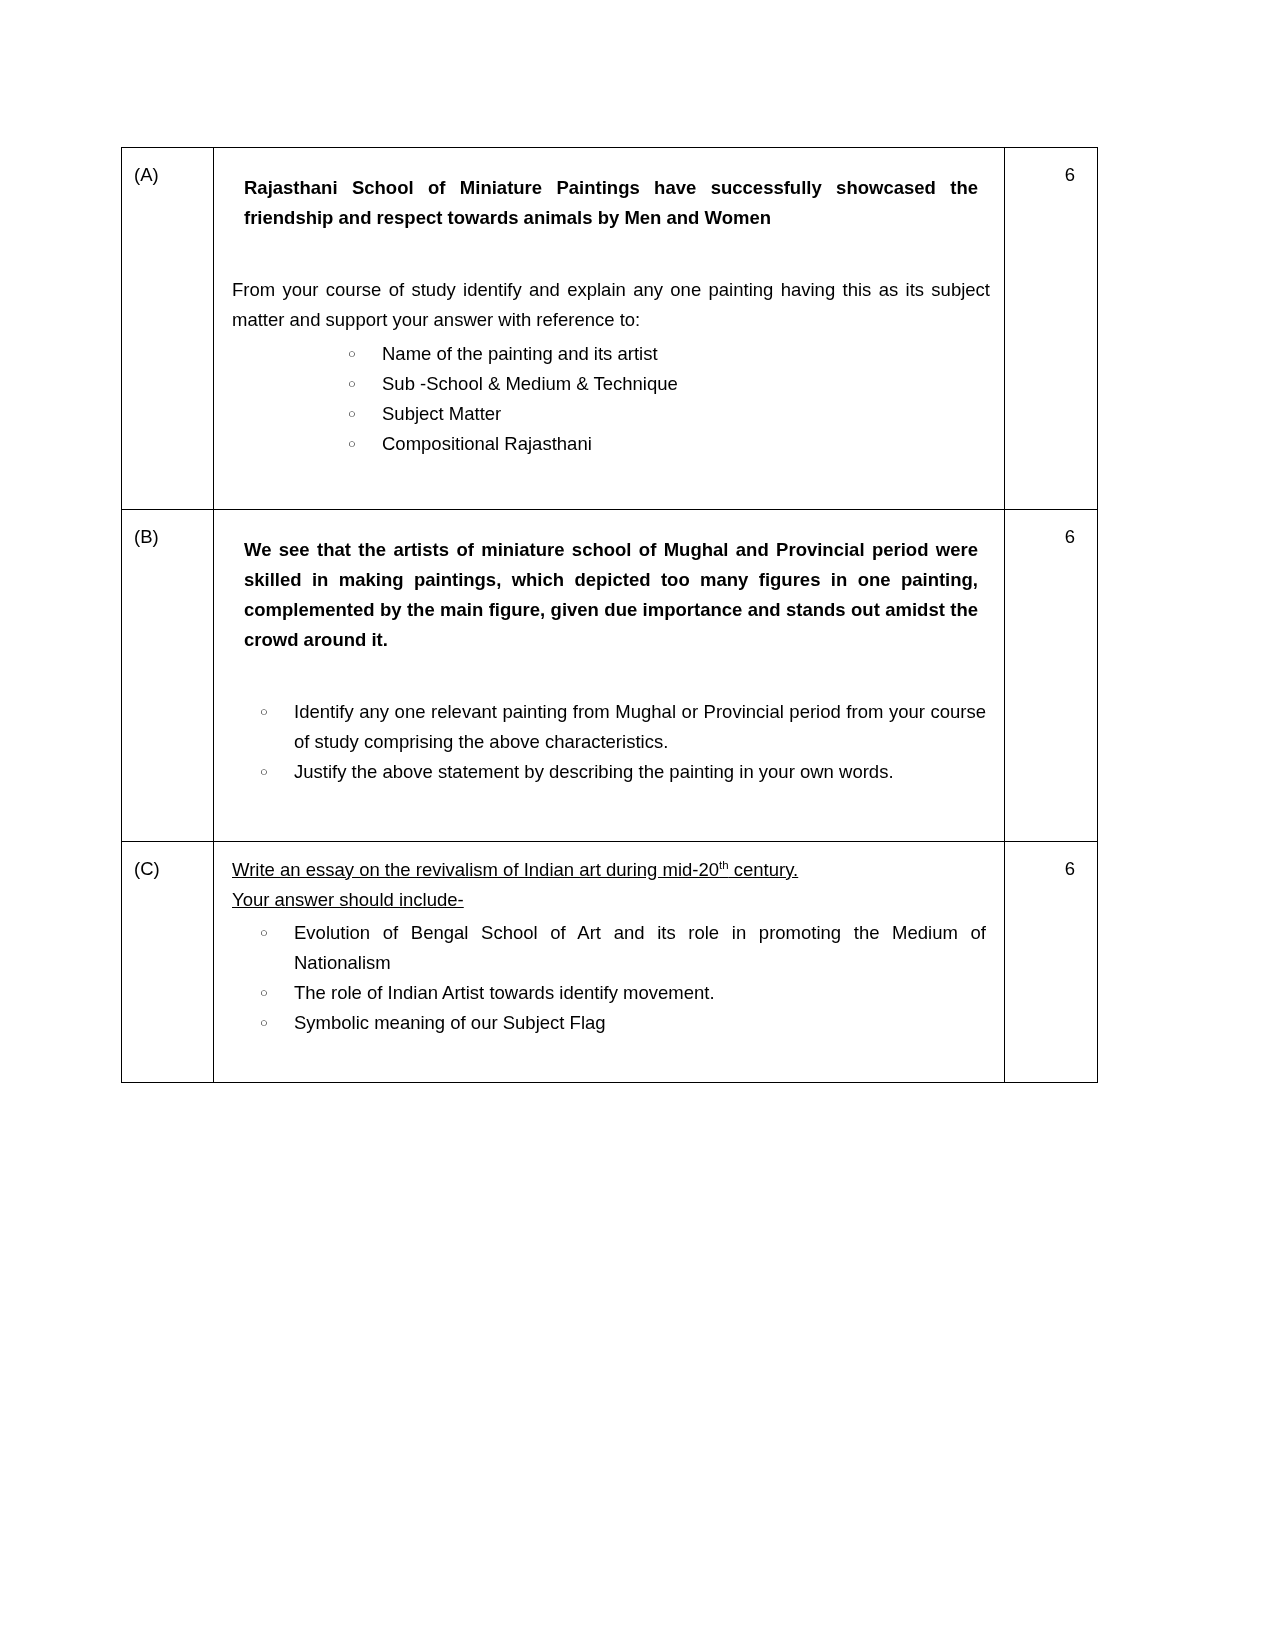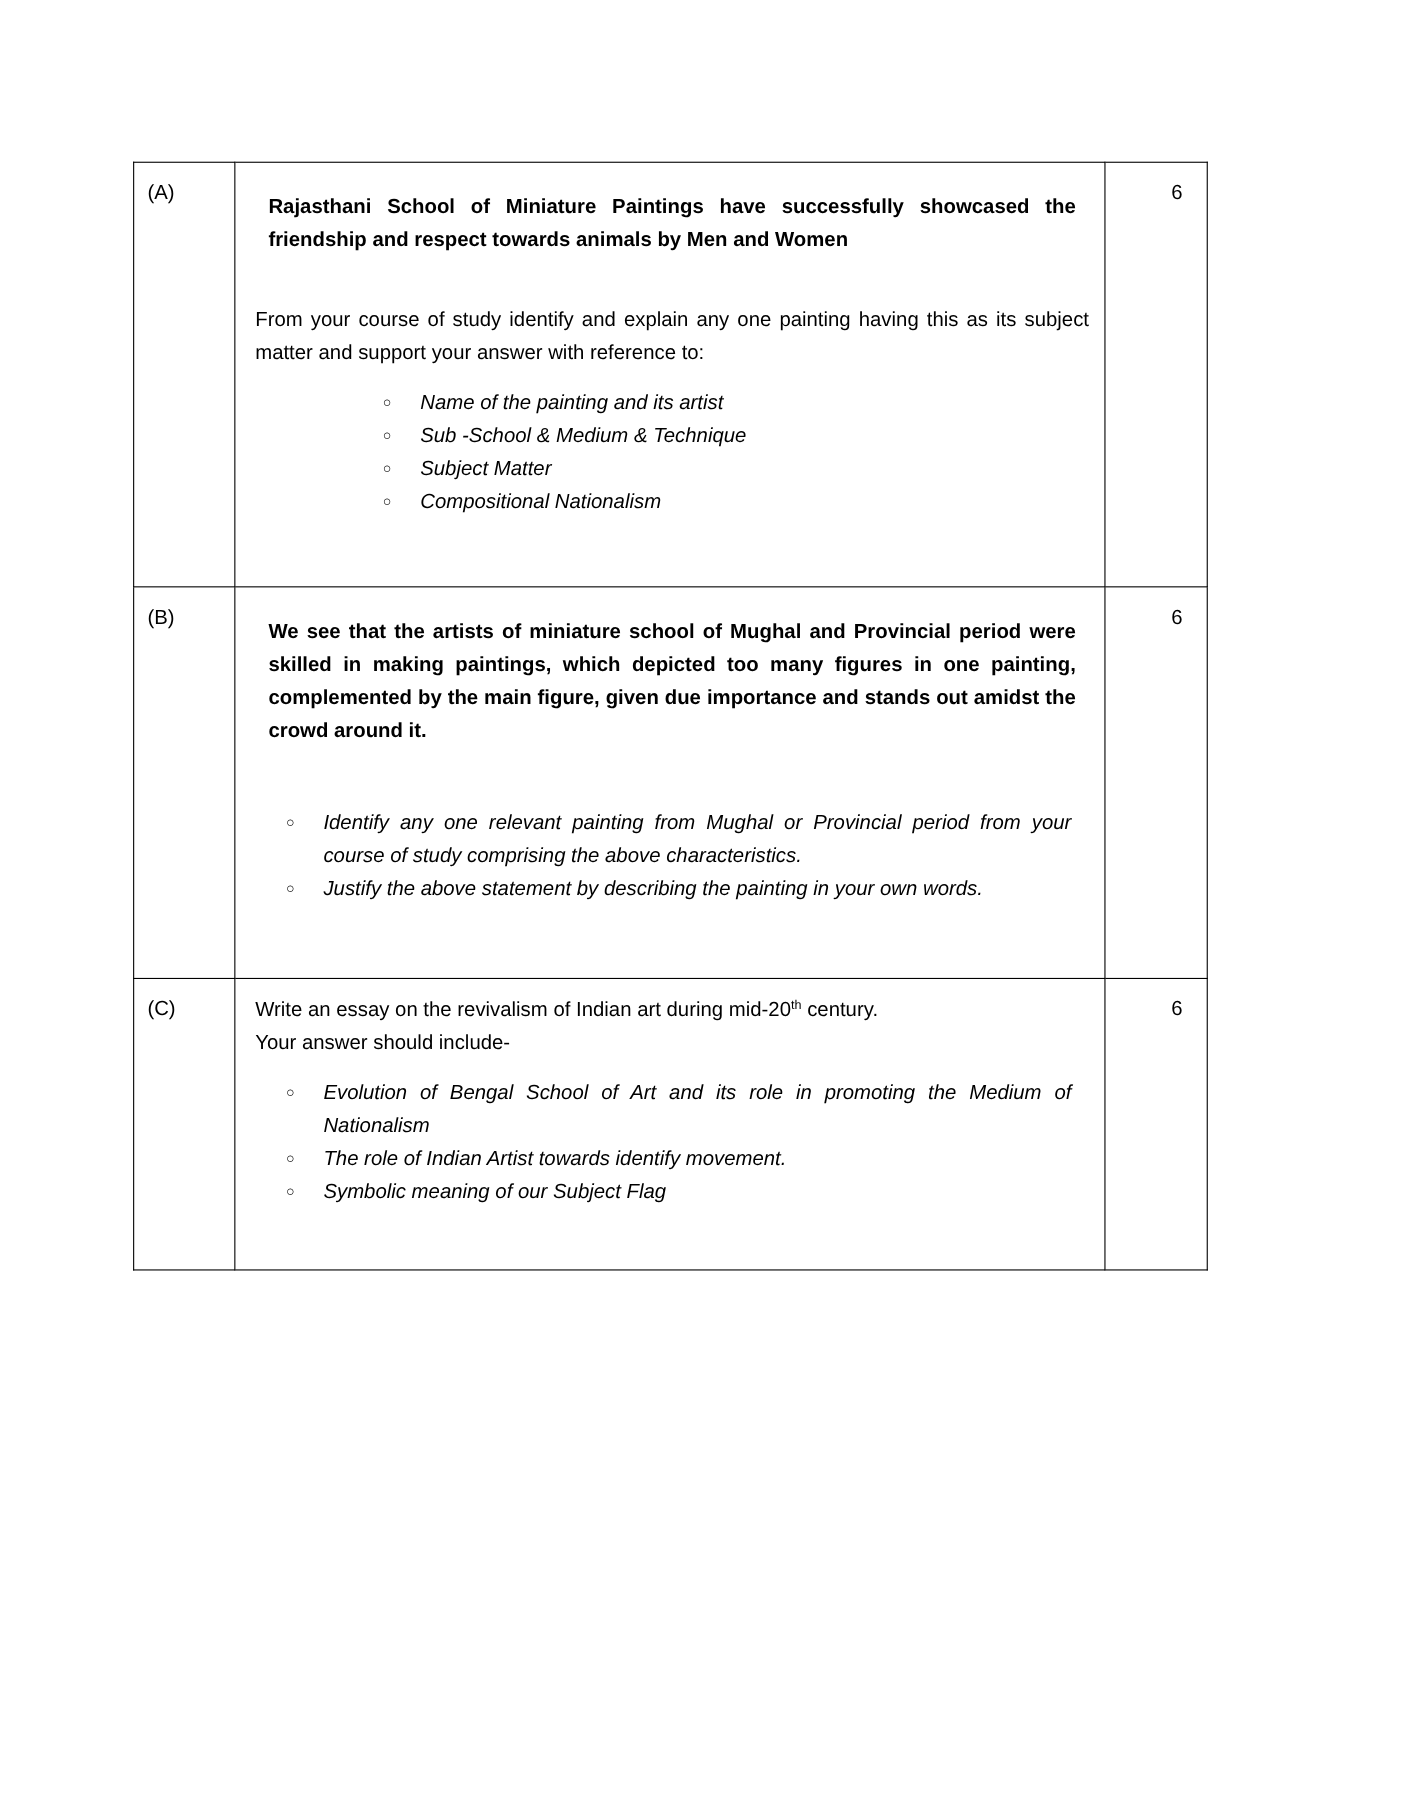--- a/index.html
+++ b/index.html
@@ -74,30 +74,29 @@
     font-weight: bold;
     text-align: justify;
     text-justify: inter-word;
   }
 
   p.para {
     margin: 0;
     text-align: justify;
     text-justify: inter-word;
   }
-  p.para.nojust { text-align: left; }
+  p.para.nojust { text-align: left; text-decoration: underline; }
 
   .gap-lg { height: 30px; }
   .gap-md { height: 26px; }
 
   ul.bullets {
     list-style: none;
-    margin: 16px;
+    margin: 4px;
     padding: 0;
-    font-style: italic;
   }
 
   ul.bullets > li {
     position: relative;
     margin: 0;
     padding: 0 0 0 42px;
     text-align: left;
   }
 
   ul.bullets > li.justified {
@@ -141,21 +140,21 @@
         </td>
         <td class="col-body">
           <div class="cell-body">
             <p class="lead-bold">Rajasthani School of Miniature Paintings have successfully showcased the friendship and respect towards animals by Men and Women</p>
             <div class="gap-lg"></div>
             <p class="para"><span>From your course of study identify and explain any </span><strong class="inline-b">one</strong><span> painting having this as its subject matter and support your answer with reference to:</span></p>
             <ul class="bullets indent-deep">
               <li>Name of the painting and its artist</li>
               <li>Sub -School &amp; Medium &amp; Technique</li>
               <li>Subject Matter</li>
-              <li>Compositional Nationalism</li>
+              <li>Compositional Rajasthani</li>
             </ul>
           </div>
         </td>
         <td class="col-marks">
           <div class="cell-marks">6</div>
         </td>
       </tr>
 
       <tr class="row-b">
         <td class="col-label">

